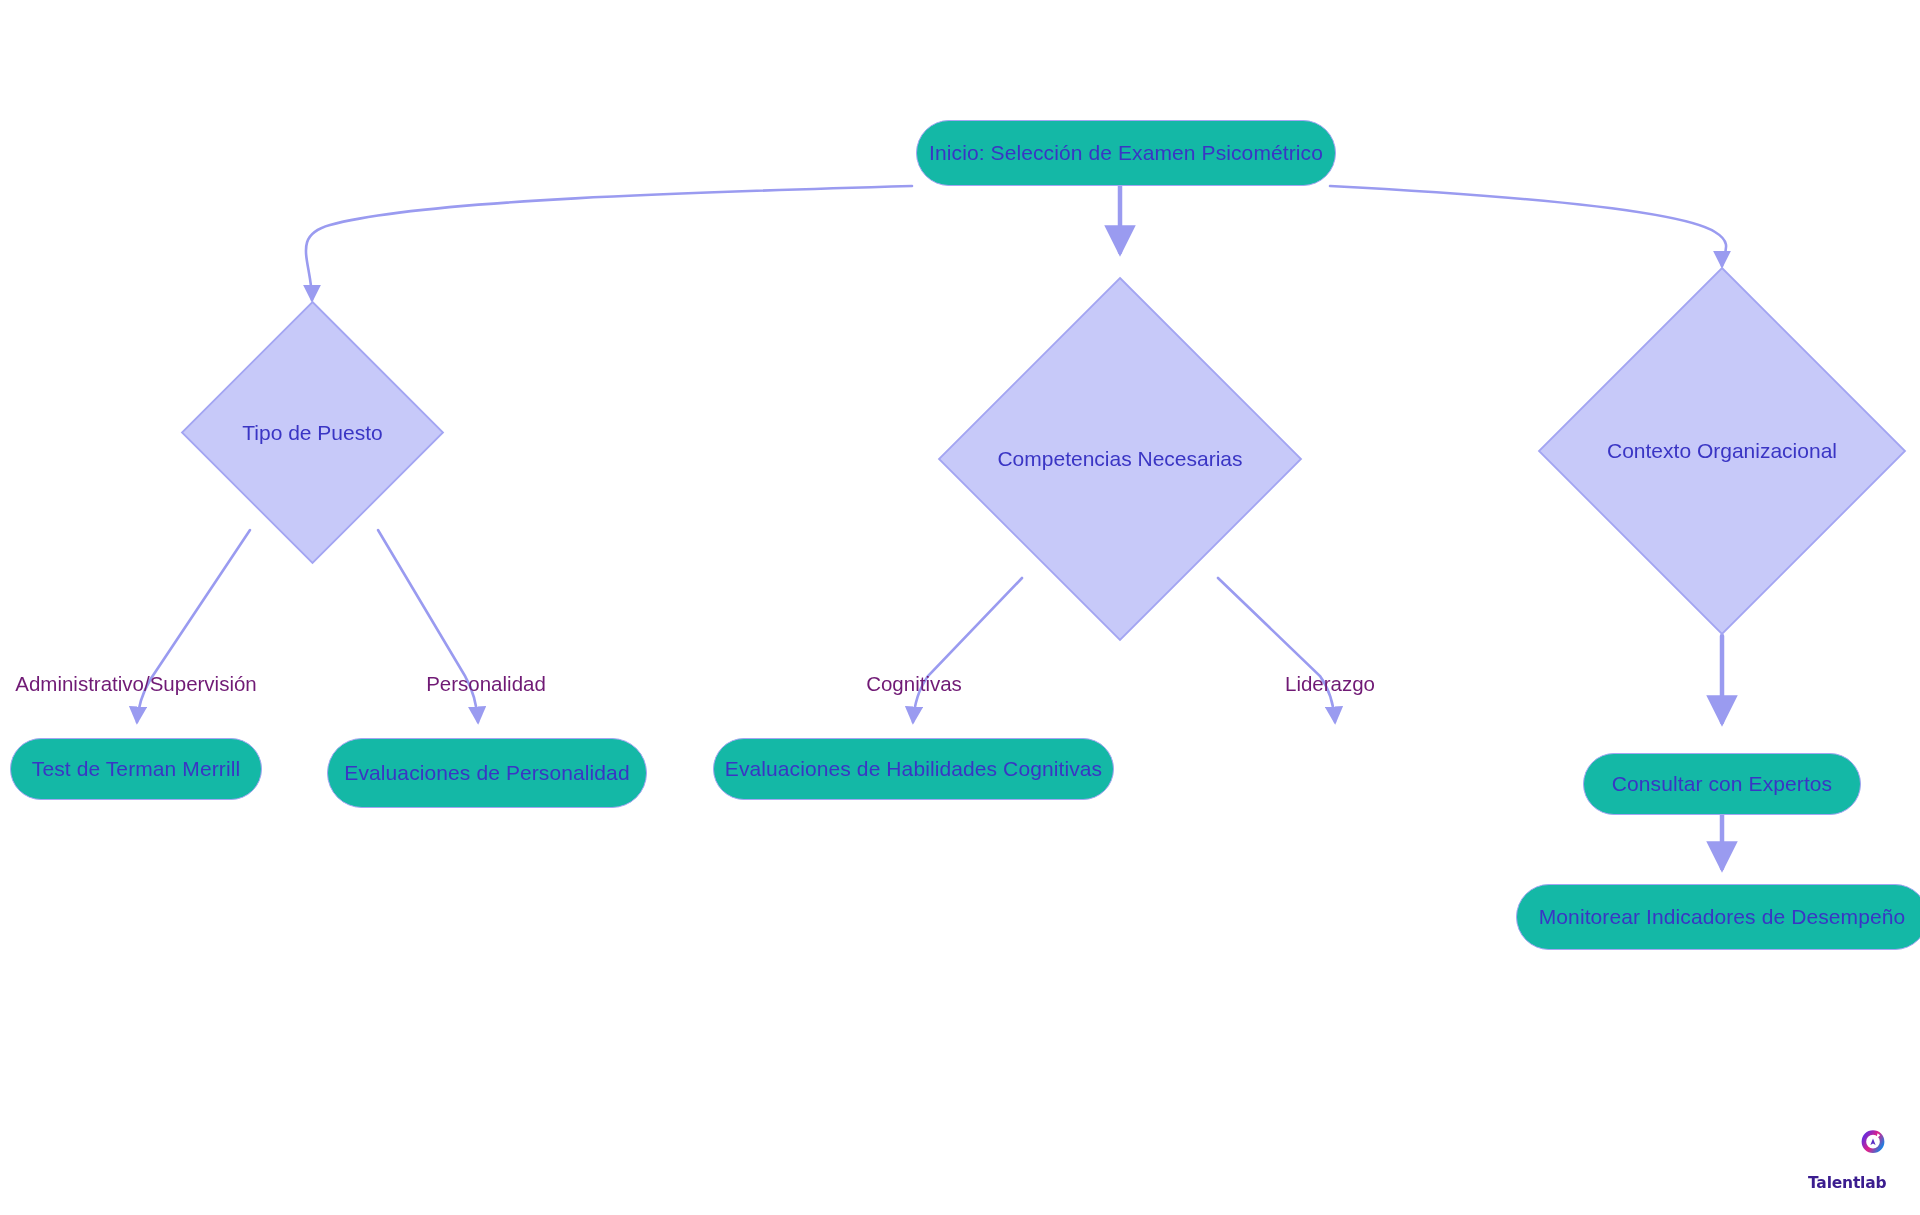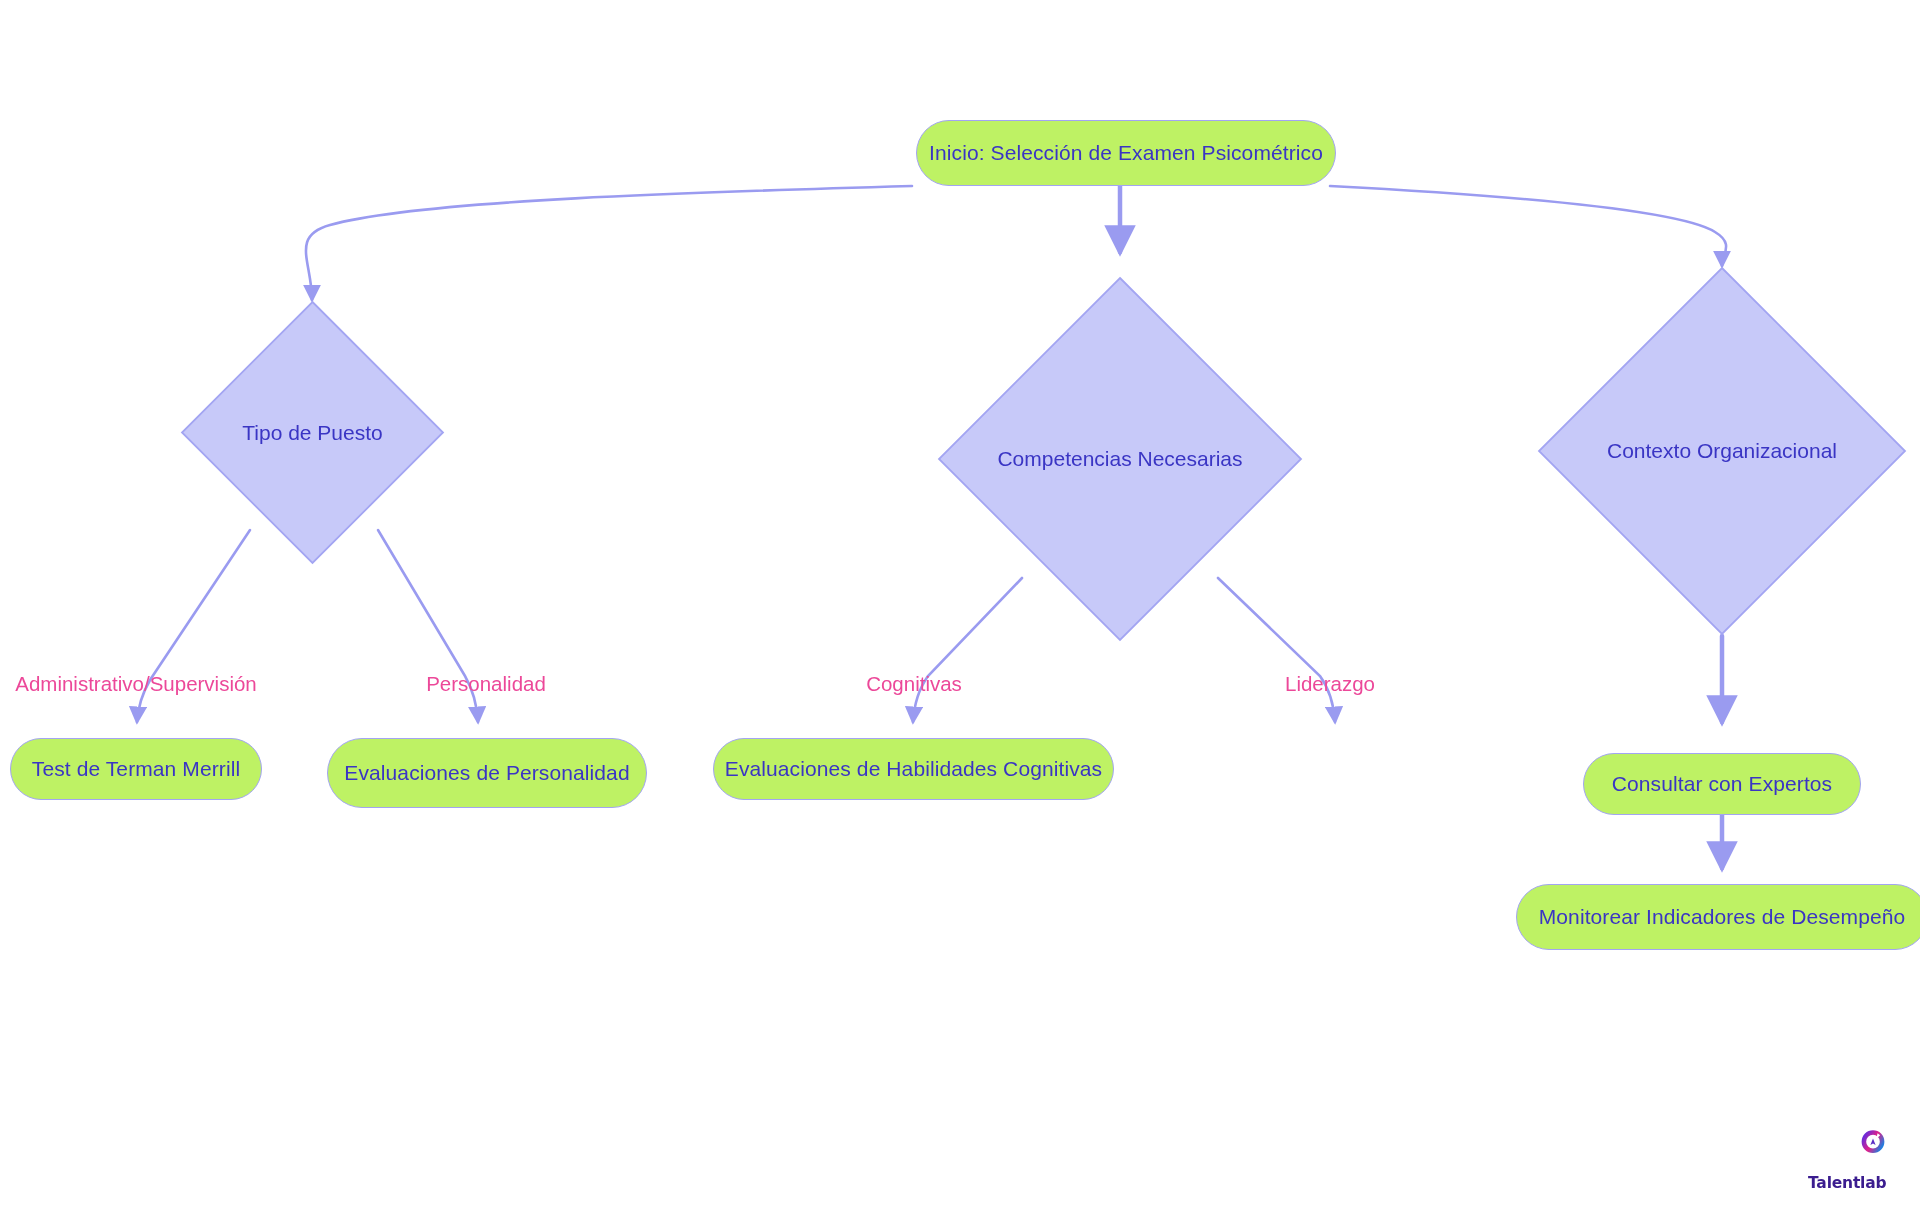--- a/index.html
+++ b/index.html
@@ -39,21 +39,21 @@
     stroke-width: 4.5;
   }
   .arrow-head {
     fill: #9a9bf0;
   }
   .node {
     position: absolute;
     box-sizing: border-box;
   }
   .rounded-node {
-    background: #bef264;
+    background: #14b8a6;
     border: 1.6px solid #a3a5f2;
     border-radius: 999px;
     color: #3a35c4;
     display: flex;
     align-items: center;
     justify-content: center;
     text-align: center;
     font-size: 21px;
     line-height: 1.2;
     letter-spacing: 0.1px;
@@ -83,21 +83,21 @@
     display: flex;
     align-items: center;
     justify-content: center;
     color: #3a35c4;
     font-size: 21px;
     white-space: nowrap;
     text-align: center;
   }
   .edge-label {
     position: absolute;
-    color: #ec4899;
+    color: #701a75;
     font-size: 20.5px;
     white-space: nowrap;
     transform: translate(-50%, -50%);
     background: transparent;
   }
   .logo {
     position: absolute;
     display: flex;
     flex-direction: column;
     align-items: flex-end;

